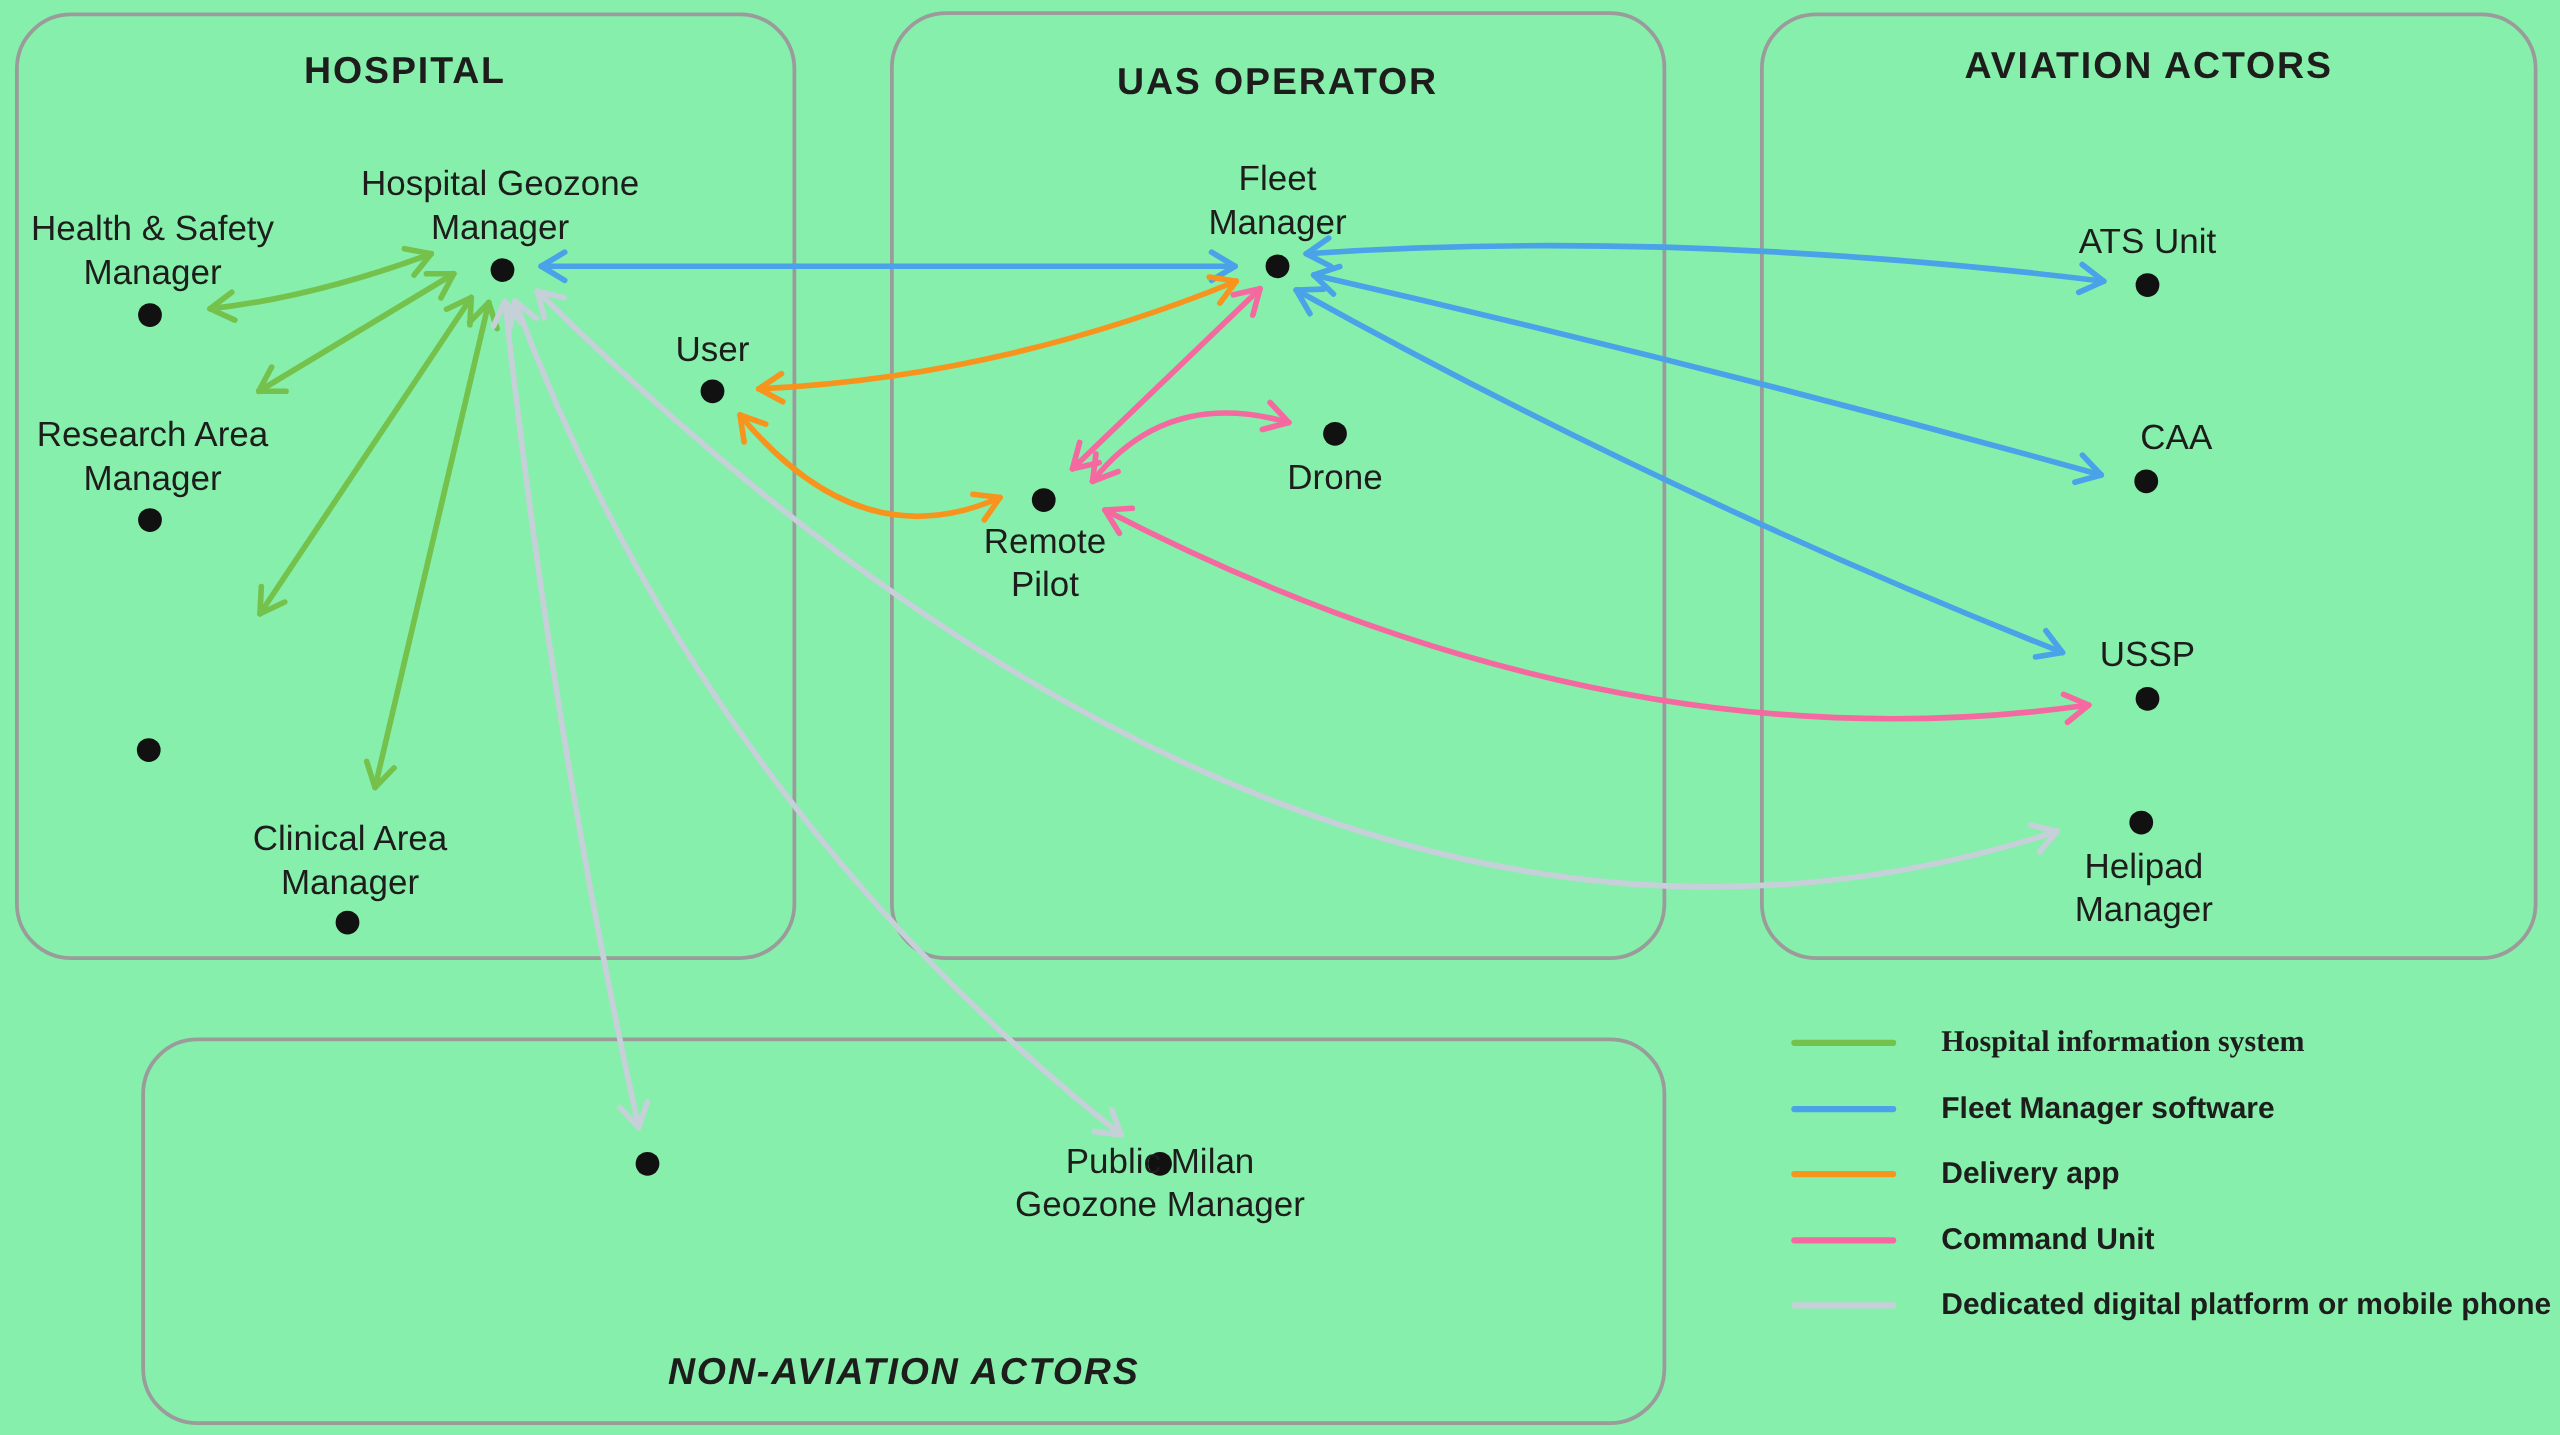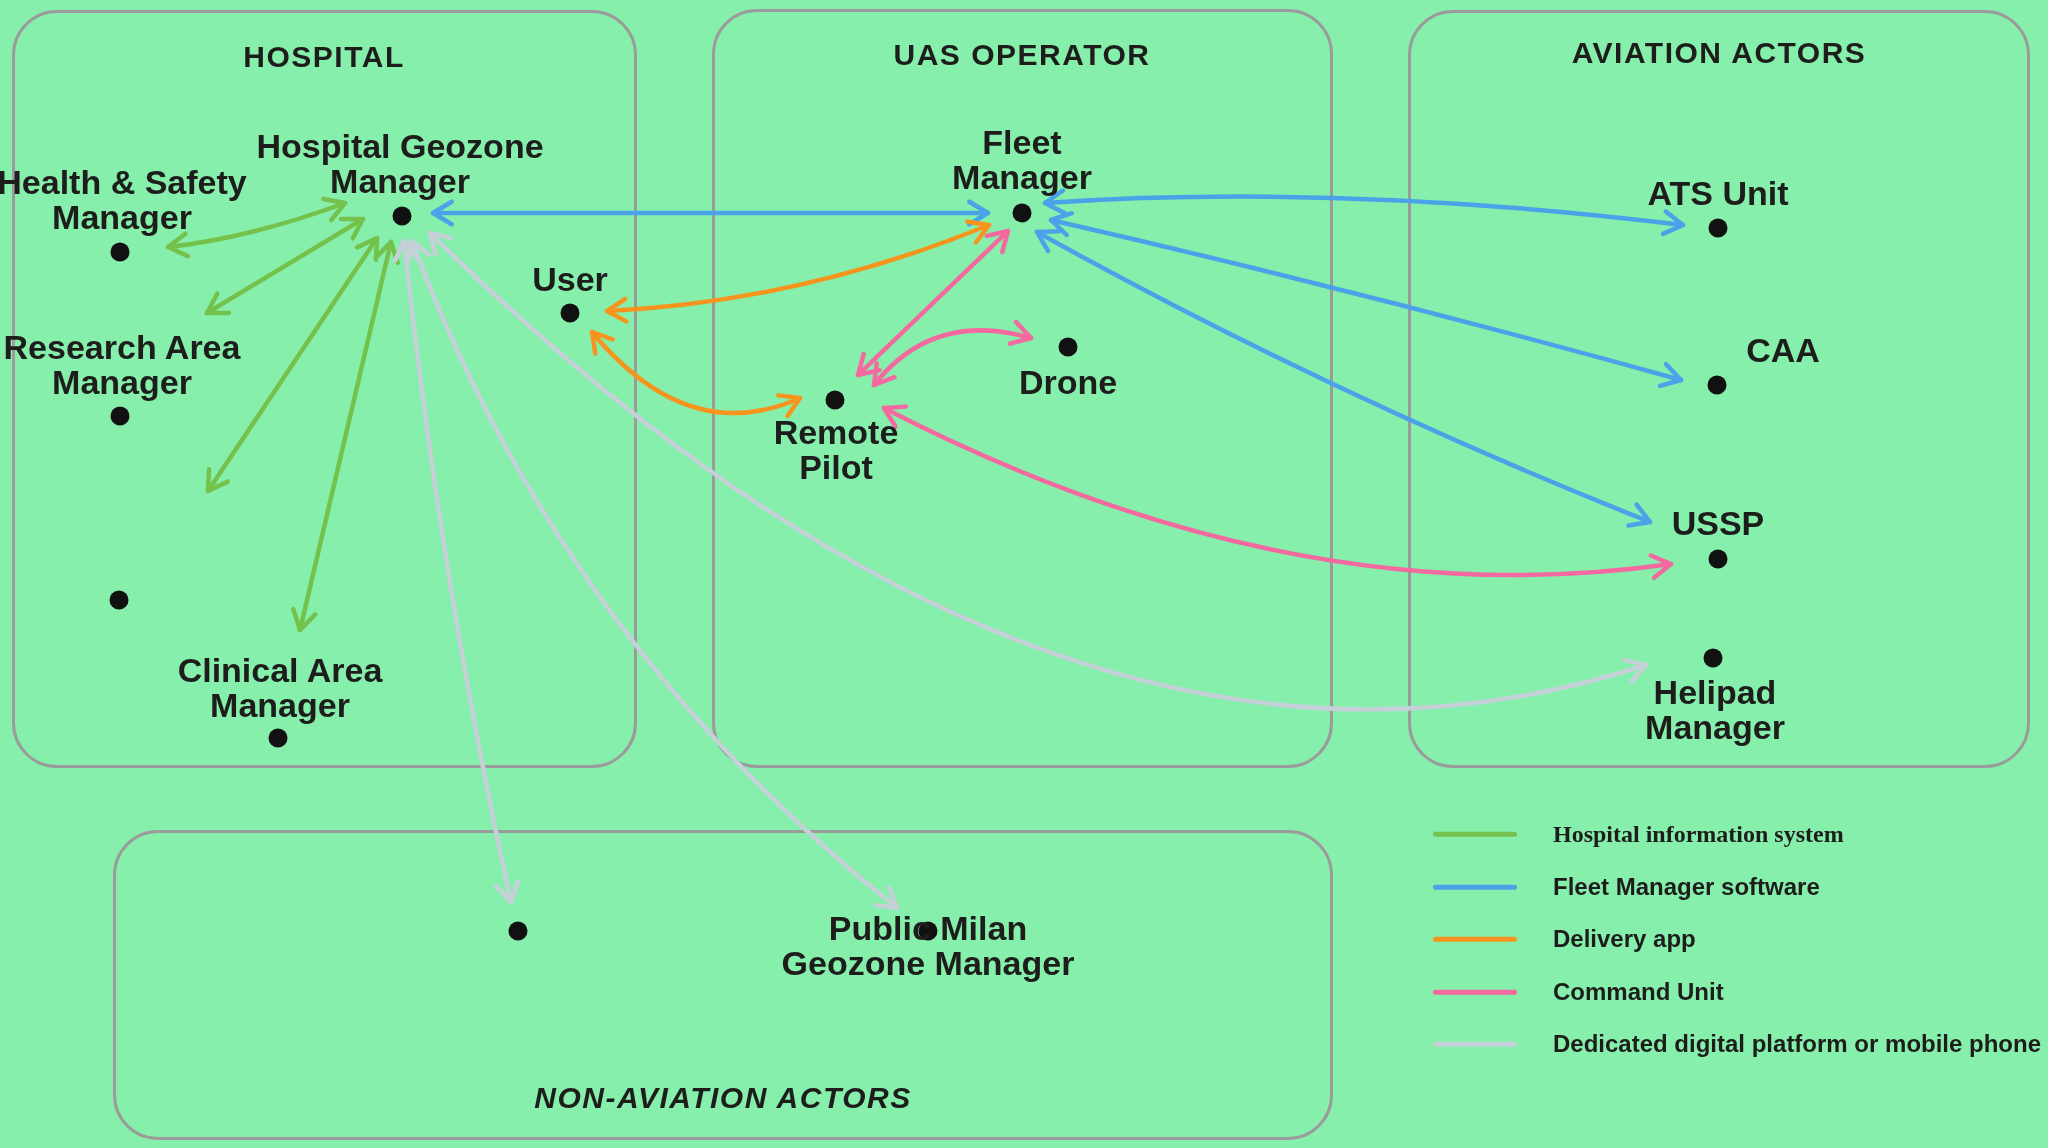--- a/index.html
+++ b/index.html
@@ -30,21 +30,21 @@
     letter-spacing:1.5px;
     white-space:nowrap;
     color:#1d1d1b;
   }
   .edge-layer{
     position:absolute;left:0;top:0;width:2048px;height:1148px;
   }
   .node-label{
     position:absolute;
     transform:translate(-50%,-50%);
-    font-size:34px;font-weight:700;
+    font-size:28px;font-weight:400;
     line-height:35px;
     text-align:center;
     white-space:pre-line;
     color:#1d1d1b;
   }
   .legend{position:absolute;left:0;top:0;}
   .legend-row{position:absolute;height:0;}
   .legend-line{
     position:absolute;
     left:1433px;width:84px;height:4.5px;
@@ -64,21 +64,21 @@
 <body>
 
 <div class="canvas">
 
   <div class="group-box box-hospital"></div>
   <div class="group-box box-uas"></div>
   <div class="group-box box-aviation"></div>
   <div class="group-box box-nonaviation"></div>
 
   <h2 class="group-title" style="left:324px;top:57px;">HOSPITAL</h2>
-  <h2 class="group-title" style="left:1022px;top:55px;">UAS OPERATOR</h2>
+  <h2 class="group-title" style="left:1022px;top:66px;">UAS OPERATOR</h2>
   <h2 class="group-title" style="left:1719px;top:53px;">AVIATION ACTORS</h2>
   <h2 class="group-title" style="left:723px;top:1098px;font-style:italic;">NON-AVIATION ACTORS</h2>
 
   <svg class="edge-layer" viewBox="0 0 2048 1148">
       <defs>
         <marker id="ah-green" viewBox="0 0 16 16" refX="12" refY="8" markerUnits="userSpaceOnUse" markerWidth="40" markerHeight="40" orient="auto-start-reverse">
           <path d="M4.5,3.5 L12,8 L4.5,12.5" fill="none" stroke="#74c24c" stroke-width="1.8" stroke-linecap="round" stroke-linejoin="round"></path>
         </marker>
         <marker id="ah-blue" viewBox="0 0 16 16" refX="12" refY="8" markerUnits="userSpaceOnUse" markerWidth="40" markerHeight="40" orient="auto-start-reverse">
           <path d="M4.5,3.5 L12,8 L4.5,12.5" fill="none" stroke="#4aa2e9" stroke-width="1.8" stroke-linecap="round" stroke-linejoin="round"></path>
@@ -134,21 +134,21 @@
 Manager</div>
   <div class="node-label" style="left: 280px; top: 688px;">Clinical Area
 Manager</div>
   <div class="node-label" style="left: 570px; top: 279px;">User</div>
   <div class="node-label" style="left: 1022px; top: 160px;">Fleet
 Manager</div>
   <div class="node-label" style="left: 1068px; top: 382px;">Drone</div>
   <div class="node-label" style="left: 836px; top: 450px;">Remote
 Pilot</div>
   <div class="node-label" style="left: 1718px; top: 193px;">ATS Unit</div>
-  <div class="node-label" style="left: 1783px; top: 350px;">CAA</div>
+  <div class="node-label" style="left: 1741px; top: 350px;">CAA</div>
   <div class="node-label" style="left: 1718px; top: 523px;">USSP</div>
   <div class="node-label" style="left: 1715px; top: 710px;">Helipad
 Manager</div>
   <div class="node-label" style="left: 928px; top: 946px;">Public Milan
 Geozone Manager</div>
 
   <div class="legend">
     <div class="legend-row">
       <span class="legend-line" style="background: rgb(116, 194, 76); top: 834px;"></span>
       <span class="legend-label" style="top: 834px; font-family: Liberation Serif, serif;">Hospital information system</span>

